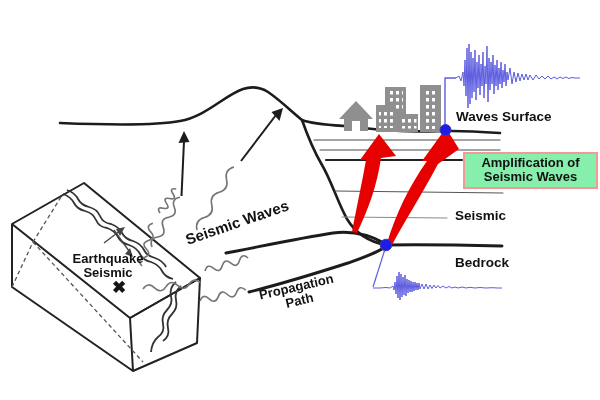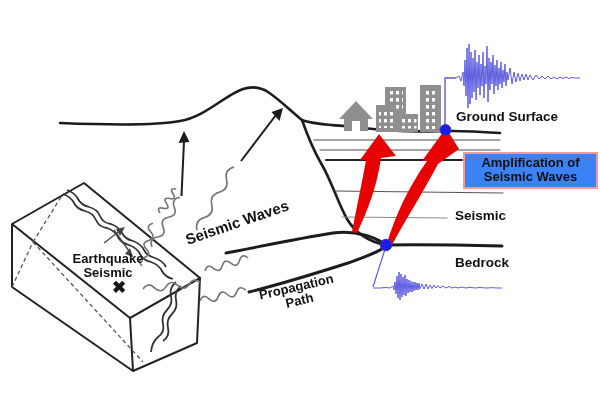--- a/index.html
+++ b/index.html
@@ -9,21 +9,21 @@
   .lbl{position:absolute;color:#111;font-weight:700;line-height:1.08;white-space:nowrap;}
   .lbl.center{text-align:center;white-space:normal;}
   #lbl-earthquake{left:58px;top:252px;width:100px;font-size:13px;}
   #lbl-hypo{left:112px;top:279px;font-size:17px;font-weight:900;color:#161616;}
   #lbl-seismic{left:183px;top:213px;width:118px;font-size:15px;transform:rotate(-19deg);transform-origin:center;}
   #lbl-prop{left:248px;top:280px;width:100px;font-size:13px;transform:rotate(-13deg);transform-origin:center;}
   #lbl-groundsurface{left:456px;top:110px;font-size:13.5px;}
   #lbl-ground{left:455px;top:209px;font-size:13.5px;}
   #lbl-bedrock{left:455px;top:256px;font-size:13.5px;}
   #callout{left:463px;top:152px;width:131px;font-size:13px;border:2px solid #f59898;
-           background:#3b82f6;padding:2px 0 3px 0;}
+           background:#86efac;padding:2px 0 3px 0;}
 </style>
 </head>
 <body>
 
 <div class="stage">
 <svg width="600" height="400" viewBox="0 0 600 400">
   <defs>
     <pattern id="winpat" width="6" height="7" patternUnits="userSpaceOnUse">
       <rect x="0" y="0" width="3" height="3.5" fill="#ffffff"></rect>
     </pattern>
@@ -133,21 +133,21 @@
 <div class="lbl center" id="lbl-earthquake"><span>Earthquake</span><br>
 <span>Seismic</span></div>
 
 <div class="lbl" id="lbl-hypo">✖</div>
 
 <div class="lbl" id="lbl-seismic">Seismic Waves</div>
 
 <div class="lbl center" id="lbl-prop"><span>Propagation</span><br>
 <span>Path</span></div>
 
-<div class="lbl" id="lbl-groundsurface">Ground Surface</div>
+<div class="lbl" id="lbl-groundsurface">Waves Surface</div>
 
 <div class="lbl center" id="callout"><span>Amplification of</span><br>
 <span>Seismic Waves</span></div>
 
 <div class="lbl" id="lbl-ground">Seismic</div>
 
 <div class="lbl" id="lbl-bedrock">Bedrock</div>
 </div>
 
 </body></html>

